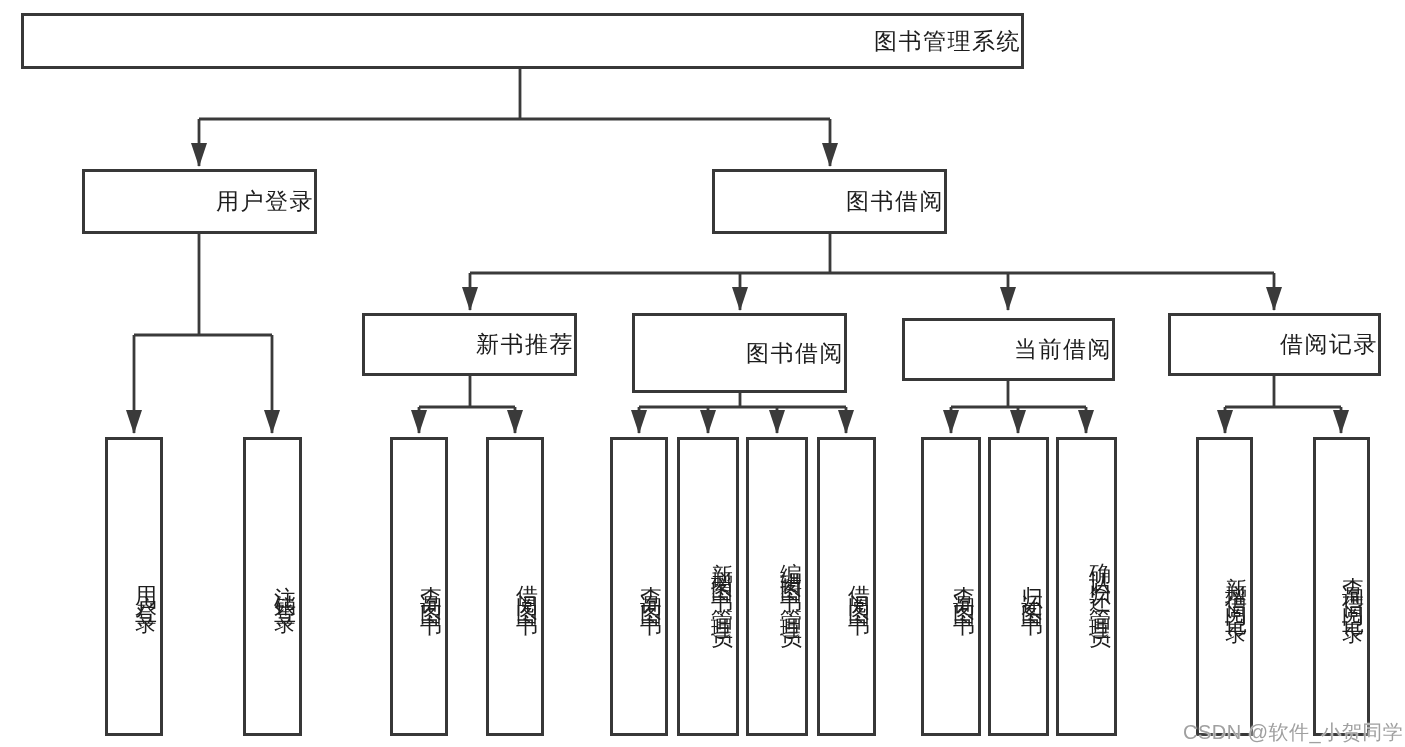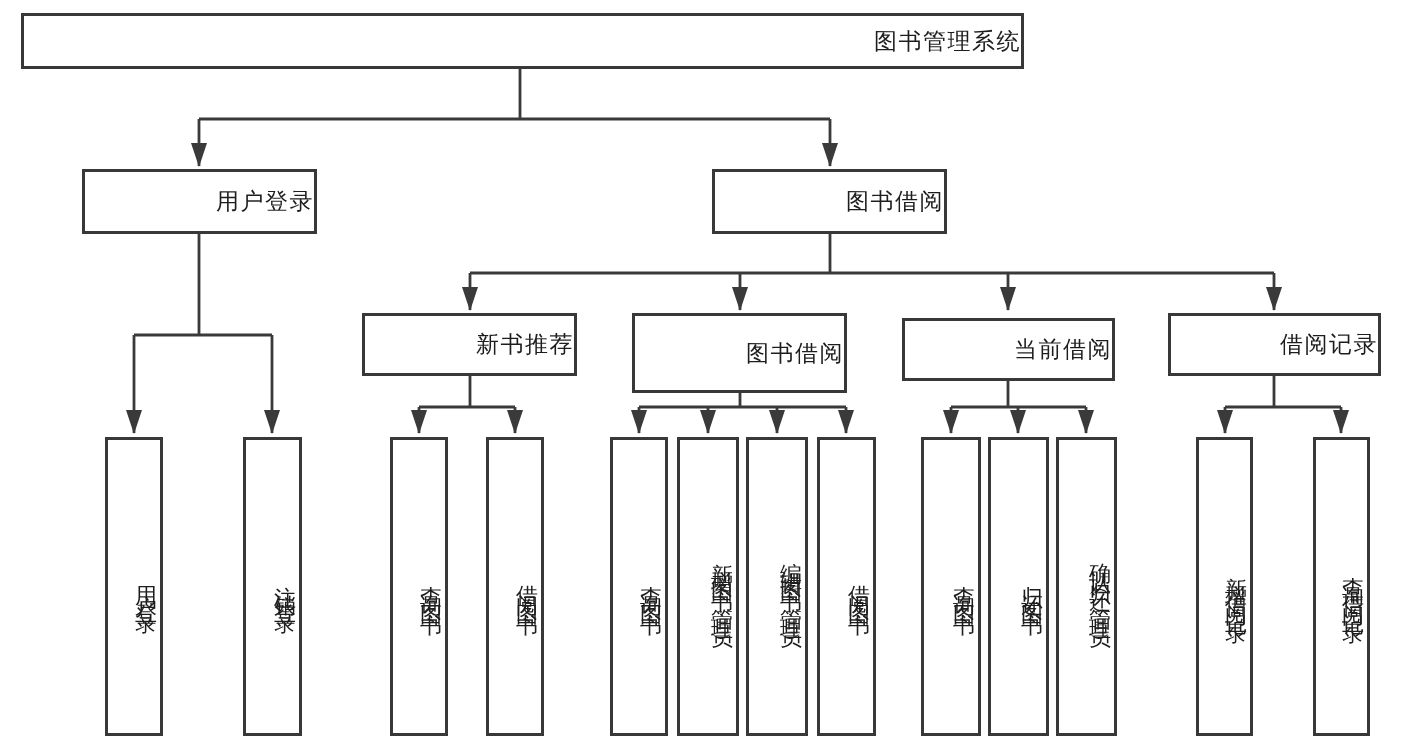--- a/index.html
+++ b/index.html
@@ -169,14 +169,15 @@
     <span class="vt">确认归还（管理员）</span>
   </div>
 
   <div class="node v" style="left:1196px;top:437px;width:57px;height:299px;">
     <span class="vt">新增借阅记录</span>
   </div>
   <div class="node v" style="left:1313px;top:437px;width:57px;height:299px;">
     <span class="vt">查询借阅记录</span>
   </div>
 
+  <div class="watermark">CSDN @软件_小贺同学</div>
 
 </div>
 
 </body></html>

